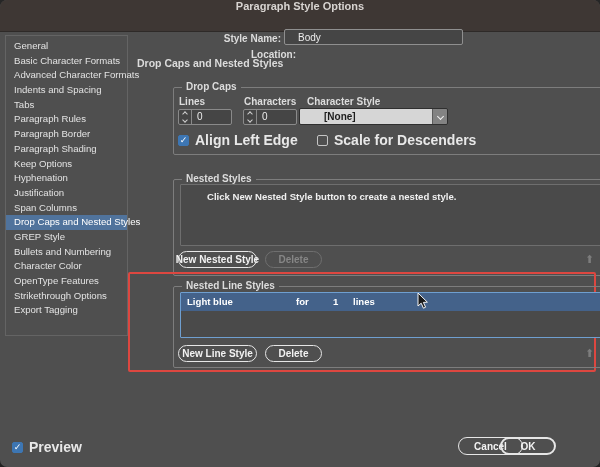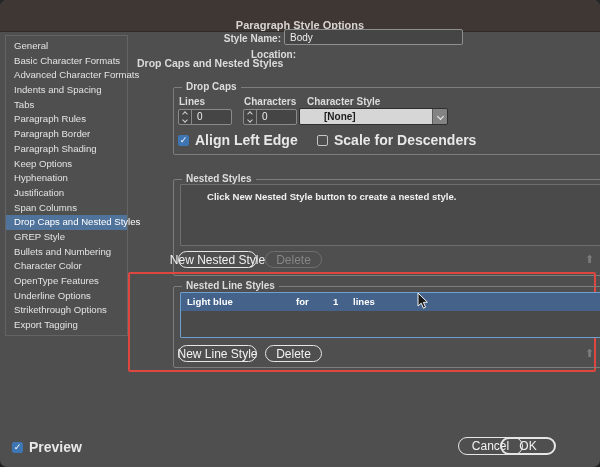--- a/index.html
+++ b/index.html
@@ -5,27 +5,27 @@
   * { margin:0; padding:0; box-sizing:border-box; font-family:"Liberation Sans", sans-serif; }
   html,body { background:#2a2a2a; }
   .dialog {
     position:relative; width:600px; height:467px;
     background:#4f4f4f; border-radius:7px; overflow:hidden;
     box-shadow:0 8px 30px rgba(0,0,0,.5);
   }
   .titlebar {
     position:absolute; left:0; top:0; width:600px; height:32px;
     background:#3e3734; border-bottom:1px solid #2e2a28;
-    display:flex; align-items:flex-end; justify-content:center;
+    display:flex; align-items:flex-start; justify-content:center;
     color:#d8d4d1; font-size:11px; font-weight:bold;
   }
   .lbl { color:#dcdcdc; font-size:10px; font-weight:700; position:absolute; white-space:nowrap; }
   .txt-input {
     position:absolute; background:#454545; border:1px solid #8f8f8f; border-radius:2px;
-    color:#ececec; font-size:10px; padding:0 5px; outline:none;
+    color:#ececec; font-size:10px; padding:0 13px; outline:none;
   }
   
   .sidebar {
     position:absolute; left:5px; top:35px; width:123px; height:301px;
     border:1px solid #646464; background:#4f4f4f; padding-top:3px;
   }
   .side-item {
     height:14.7px; line-height:14.7px; padding-left:8px;
     color:#e3e3e3; font-size:9.6px; white-space:nowrap; cursor:default;
   }
@@ -74,21 +74,21 @@
   .listbox.focused { border:1px solid #6f9fd0; }
   .hint { color:#f0f0f0; font-size:9.6px; font-weight:600; padding:6px 0 0 6px; }
   .listrow {
     height:18px; background:#44628a; color:#ffffff; font-size:9.6px; font-weight:600;
     position:relative; line-height:18px;
   }
   .listrow span { position:absolute; top:0; }
   
   .pill {
     position:absolute; height:17px; border:1px solid #e6e6e6; border-radius:9px;
-    background:transparent; color:#f2f2f2; font-size:12px; font-weight:400;
+    background:transparent; color:#f2f2f2; font-size:10px; font-weight:700;
     display:flex; align-items:center; justify-content:center; cursor:pointer; white-space:nowrap;
   }
   .pill.disabled { border-color:#6f6f6f; color:#868686; cursor:default; }
   .pill.default { border-width:2px; }
   .movearrow { position:absolute; color:#7d7d7d; font-size:11px; line-height:1; cursor:default; }
   .redframe { position:absolute; border:2px solid #dd4740; border-radius:2px; pointer-events:none; }
   .cursor-svg { position:absolute; pointer-events:none; }
 </style>
 </head>
 <body>
@@ -114,21 +114,20 @@
     <div class="side-item">Paragraph Shading</div>
     <div class="side-item">Keep Options</div>
     <div class="side-item">Hyphenation</div>
     <div class="side-item">Justification</div>
     <div class="side-item">Span Columns</div>
     <div class="side-item selected">Drop Caps and Nested Styles</div>
     <div class="side-item">GREP Style</div>
     <div class="side-item">Bullets and Numbering</div>
     <div class="side-item">Character Color</div>
     <div class="side-item">OpenType Features</div>
-    <div class="side-item">Underline Options</div>
     <div class="side-item">Strikethrough Options</div>
     <div class="side-item">Export Tagging</div>
   </div>
 
   <div class="heading" style="left:137px; top:57px;">Drop Caps and Nested Styles</div>
 
   <div class="group" style="left:137px; top:87px; width:455px; height:68px;">
     <span class="legend">Drop Caps</span>
 
     <div class="lbl" style="left:5px; top:8px;">Lines</div>

